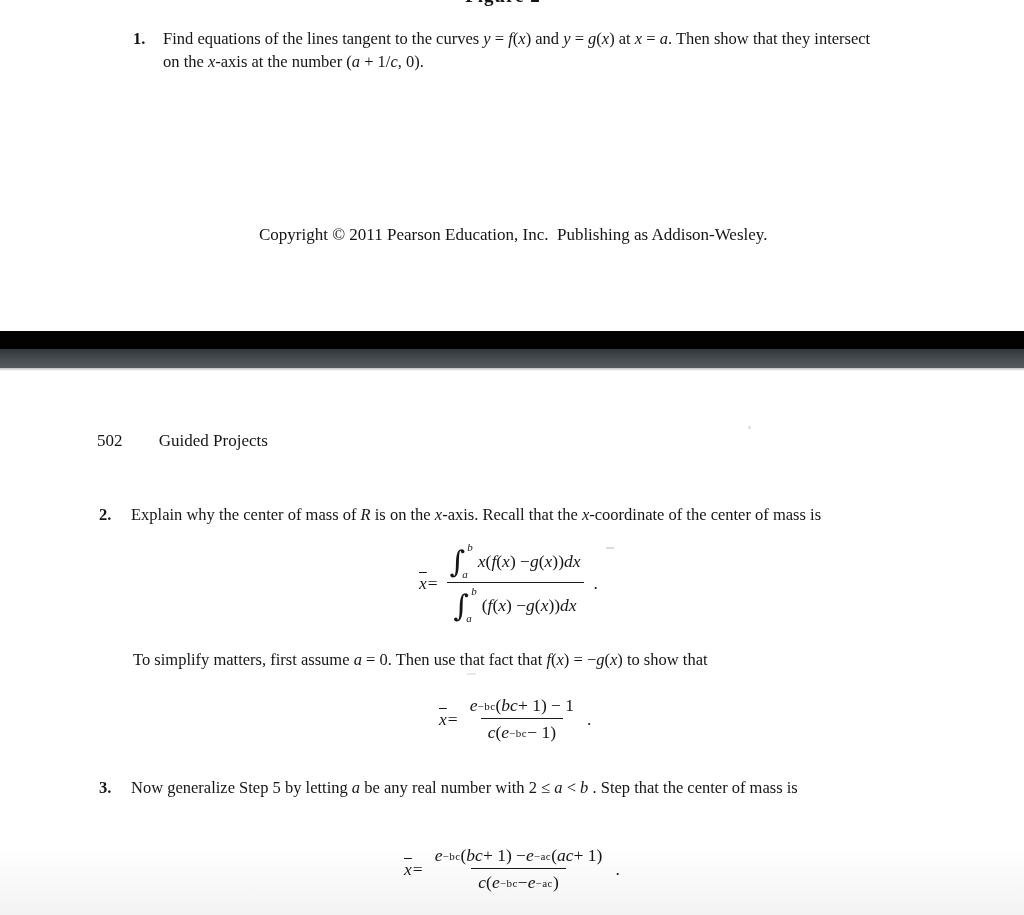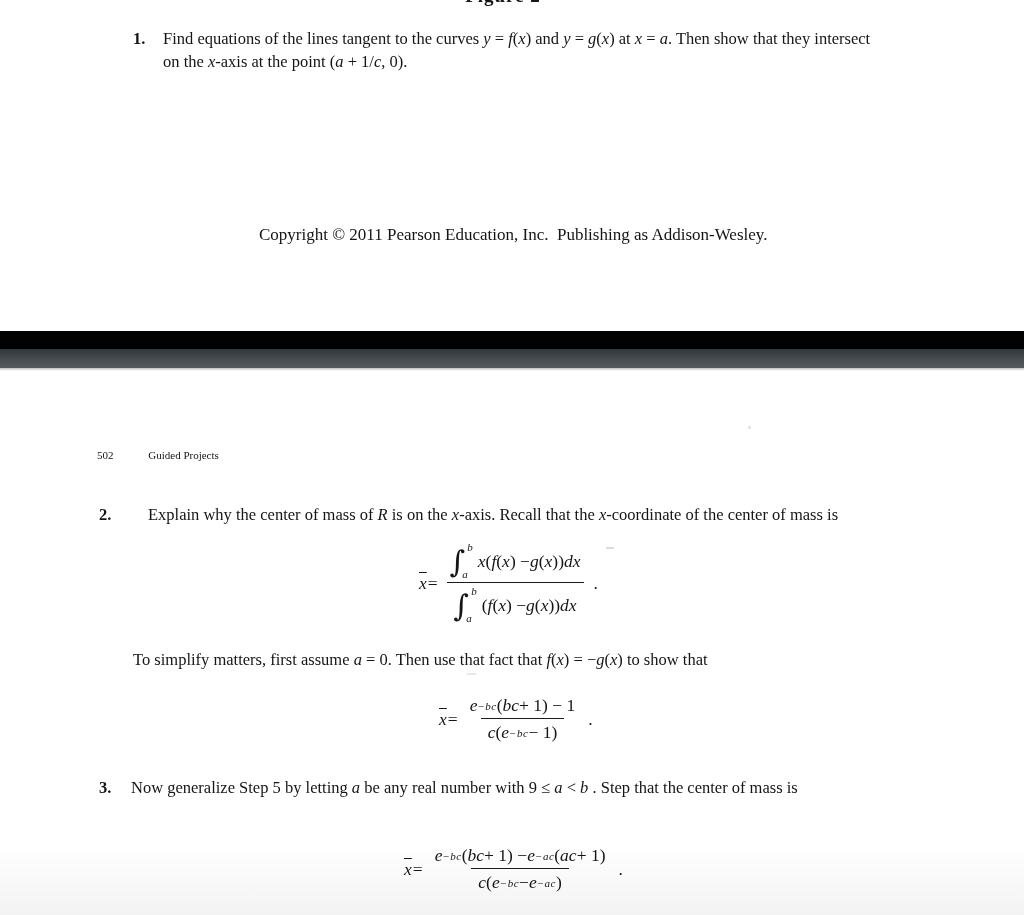--- a/index.html
+++ b/index.html
@@ -9,36 +9,36 @@
     font-family: "Liberation Serif", "DejaVu Serif", serif;
     color: #151515;
     position: relative;
     overflow: hidden;
   }
   .abs { position: absolute; }
   .bold { font-weight: bold; }
   .bodytext { font-size: 16.5px; white-space: nowrap; }
   .seg-rm { font-style: normal; }
   .seg-it { font-style: italic; }
-  .seg-sup { font-style: italic; font-size: 11px; vertical-align: 7px; letter-spacing: 0.5px; }
+  .seg-sup { font-size: 11px; vertical-align: 7px; letter-spacing: 0.5px; }
   .seg-ints { font-family: "DejaVu Serif", serif; font-size: 30px; line-height: 1; font-style: normal; margin-right: 1px; transform: translateY(1px); }
   .lim { display: inline-flex; flex-direction: column; justify-content: space-between; height: 38px; font-size: 11px; font-style: italic; line-height: 1; margin-right: 5px; }
   .lim-up { align-self: flex-start; margin-left: 1px; }
   .lim-lo { align-self: flex-start; margin-left: -4px; }
   .seg-ovl { font-style: italic; text-decoration: overline; padding: 0 1px; }
 
   .fig-clip { left: 418px; top: 0; width: 170px; height: 7px; overflow: hidden; }
   .fig-text { font-weight: bold; font-size: 19px; text-align: center; margin-top: -15px; letter-spacing: 1px; }
 
   .separator { left: 0; top: 331px; width: 1024px; }
   .sep-black { height: 18px; background: #020202; }
   .sep-gray  { height: 19px; background: linear-gradient(180deg, #31363a 0%, #484d52 55%, #565b60 100%); }
   .sep-edge  { height: 3px; background: linear-gradient(180deg, #babdbf 0%, #eceeef 70%, #ffffff 100%); }
 
-  .pagehead { left: 97px; top: 449px; font-size: 11px; white-space: nowrap; font-family: Liberation Serif, serif; }
+  .pagehead { left: 97px; top: 431px; font-size: 17px; white-space: nowrap; font-family: Liberation Serif, serif; }
   .pagehead .pageno { display: inline-block; margin-right: 32px; }
 
   .formula { position: absolute; display: flex; align-items: center; font-size: 17.5px; white-space: nowrap; }
   .frac { display: inline-flex; flex-direction: column; align-items: center; }
   .fnum { display: flex; align-items: center; padding: 0 7px 2px 7px; }
   .fden { display: flex; align-items: center; border-top: 1.6px solid #1a1a1a; padding: 3px 7px 0 7px; }
   .lhs { display: inline-flex; align-items: center; margin-right: 5px; }
   .ftail { margin-left: 6px; }
 
   .artifact { background: #bdbdbd; }
@@ -52,37 +52,37 @@
 <body>
 
 <div>
 
   <div class="abs fig-clip">
     <div class="fig-text">Figure 2</div>
   </div>
 
   <div class="abs bodytext bold" style="left:133px; top:29px;">1.</div>
   <div class="abs bodytext" style="left:163px; top:29px;"><span class="seg-rm">Find equations of the lines tangent to the curves </span><span class="seg-it">y</span><span class="seg-rm"> = </span><span class="seg-it">f</span><span class="seg-rm">(</span><span class="seg-it">x</span><span class="seg-rm">) and </span><span class="seg-it">y</span><span class="seg-rm"> = </span><span class="seg-it">g</span><span class="seg-rm">(</span><span class="seg-it">x</span><span class="seg-rm">) at </span><span class="seg-it">x</span><span class="seg-rm"> = </span><span class="seg-it">a</span><span class="seg-rm">. Then show that they intersect</span></div>
-  <div class="abs bodytext" style="left:163px; top:52px;"><span class="seg-rm">on the </span><span class="seg-it">x</span><span class="seg-rm">-axis at the point (</span><span class="seg-it">a</span><span class="seg-rm"> + 1/</span><span class="seg-it">c</span><span class="seg-rm">, 0).</span></div>
+  <div class="abs bodytext" style="left:163px; top:52px;"><span class="seg-rm">on the </span><span class="seg-it">x</span><span class="seg-rm">-axis at the number (</span><span class="seg-it">a</span><span class="seg-rm"> + 1/</span><span class="seg-it">c</span><span class="seg-rm">, 0).</span></div>
 
   <div class="abs" style="left:252px; top:225px; font-size:17px;margin-left:7px;">Copyright © 2011 Pearson Education, Inc.&nbsp; Publishing as Addison-Wesley.</div>
 
   <div class="abs separator">
     <div class="sep-black"></div>
     <div class="sep-gray"></div>
     <div class="sep-edge"></div>
   </div>
 
   <div class="abs pagehead">
     <span class="pageno">502</span>
     <span>Guided Projects</span>
   </div>
 
   <div class="abs bodytext bold" style="left:99px; top:505px;">2.</div>
-  <div class="abs bodytext" style="left:148px; top:505px;"><span class="seg-rm">Explain why the center of mass of </span><span class="seg-it">R</span><span class="seg-rm"> is on the </span><span class="seg-it">x</span><span class="seg-rm">-axis. Recall that the </span><span class="seg-it">x</span><span class="seg-rm">-coordinate of the center of mass is</span></div>
+  <div class="abs bodytext" style="left:131px; top:505px;"><span class="seg-rm">Explain why the center of mass of </span><span class="seg-it">R</span><span class="seg-rm"> is on the </span><span class="seg-it">x</span><span class="seg-rm">-axis. Recall that the </span><span class="seg-it">x</span><span class="seg-rm">-coordinate of the center of mass is</span></div>
 
   <div class="formula" style="left:418px; top:542px;">
     <span class="lhs">
         <span class="seg-ovl">x</span>
         <span class="seg-rm"> = </span>
       </span>
     <span class="frac">
       <span class="fnum">
           <span class="seg-ints">∫</span>
           <span class="lim">
@@ -142,21 +142,21 @@
           <span class="seg-rm">(</span>
           <span class="seg-it">e</span>
           <span class="seg-sup">−bc</span>
           <span class="seg-rm"> − 1)</span>
         </span>
     </span>
     <span class="ftail">.</span>
   </div>
 
   <div class="abs bodytext bold" style="left:99px; top:778px;">3.</div>
-  <div class="abs bodytext" style="left:131px; top:778px;"><span class="seg-rm">Now generalize Step 5 by letting </span><span class="seg-it">a</span><span class="seg-rm"> be any real number with 9 ≤ </span><span class="seg-it">a</span><span class="seg-rm"> &lt; </span><span class="seg-it">b</span><span class="seg-rm"> . Step that the center of mass is</span></div>
+  <div class="abs bodytext" style="left:131px; top:778px;"><span class="seg-rm">Now generalize Step 5 by letting </span><span class="seg-it">a</span><span class="seg-rm"> be any real number with 2 ≤ </span><span class="seg-it">a</span><span class="seg-rm"> &lt; </span><span class="seg-it">b</span><span class="seg-rm"> . Step that the center of mass is</span></div>
 
   <div class="formula" style="left:403px; top:845px;">
     <span class="lhs">
         <span class="seg-ovl">x</span>
         <span class="seg-rm"> = </span>
       </span>
     <span class="frac">
       <span class="fnum">
           <span class="seg-it">e</span>
           <span class="seg-sup">−bc</span>

